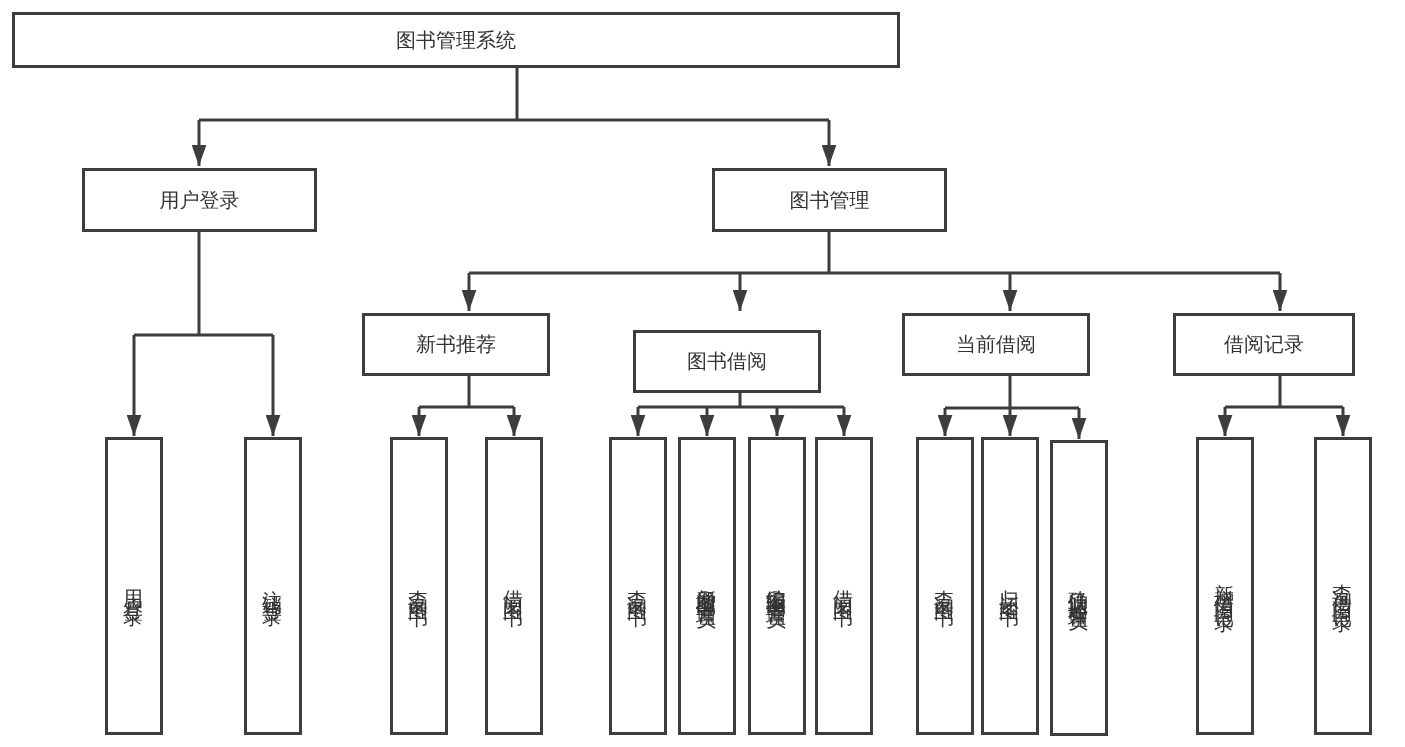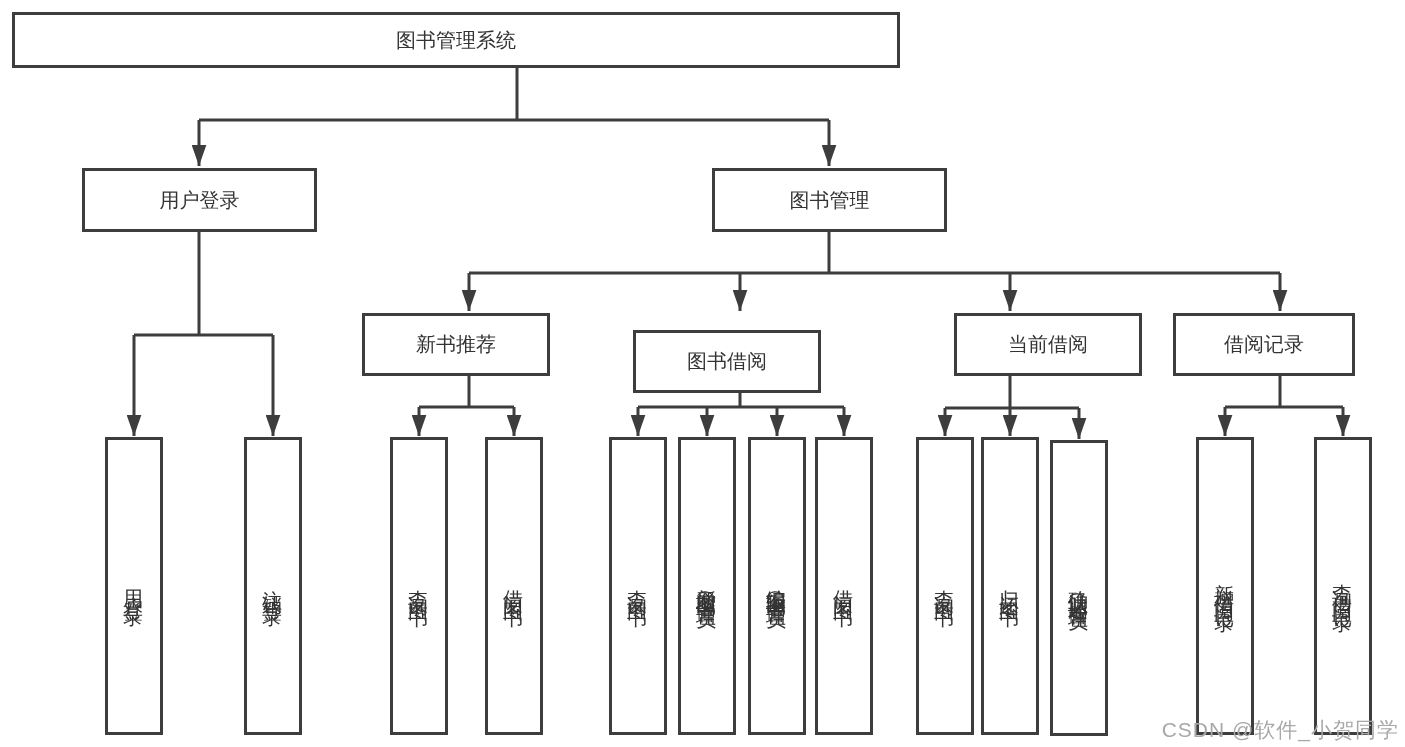--- a/index.html
+++ b/index.html
@@ -106,21 +106,21 @@
   <div class="box lvl2" style="left:712px;">
     <span>图书管理</span>
   </div>
 
   <div class="box lvl3" style="left:362px;">
     <span>新书推荐</span>
   </div>
   <div class="box lvl3" style="left:633px;margin-top:17px;">
     <span>图书借阅</span>
   </div>
-  <div class="box lvl3" style="left:954px;">
+  <div class="box lvl3" style="left:902px;">
     <span>当前借阅</span>
   </div>
   <div class="box lvl3" style="left:1173px;width:182px;">
     <span>借阅记录</span>
   </div>
 
   <div class="box leaf" style="left:105px;">
     <span class="vtext">用户登录</span>
   </div>
   <div class="box leaf" style="left:244px;">
@@ -157,15 +157,14 @@
     <span class="vtext" style="letter-spacing:3px;">确认归还（管理员）</span>
   </div>
 
   <div class="box leaf" style="left:1196px;">
     <span class="vtext">新增借阅记录</span>
   </div>
   <div class="box leaf" style="left:1314px;">
     <span class="vtext">查询借阅记录</span>
   </div>
 
-  <div class="watermark">CSDN @软件_小贺同学</div>
 
 </div>
 
 </body></html>

